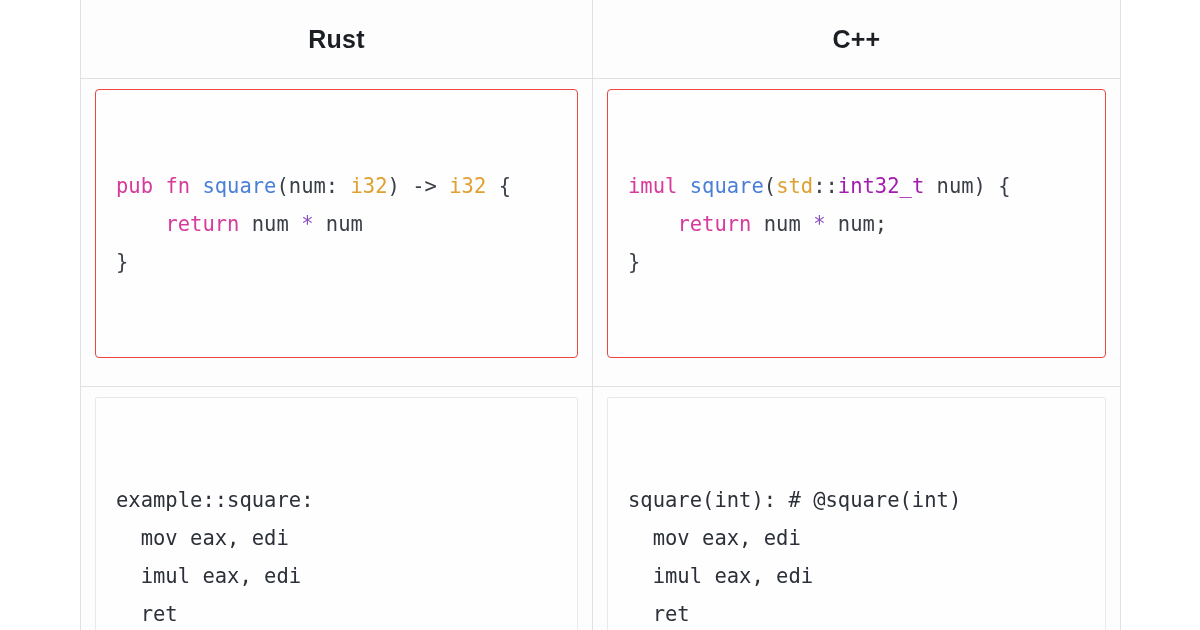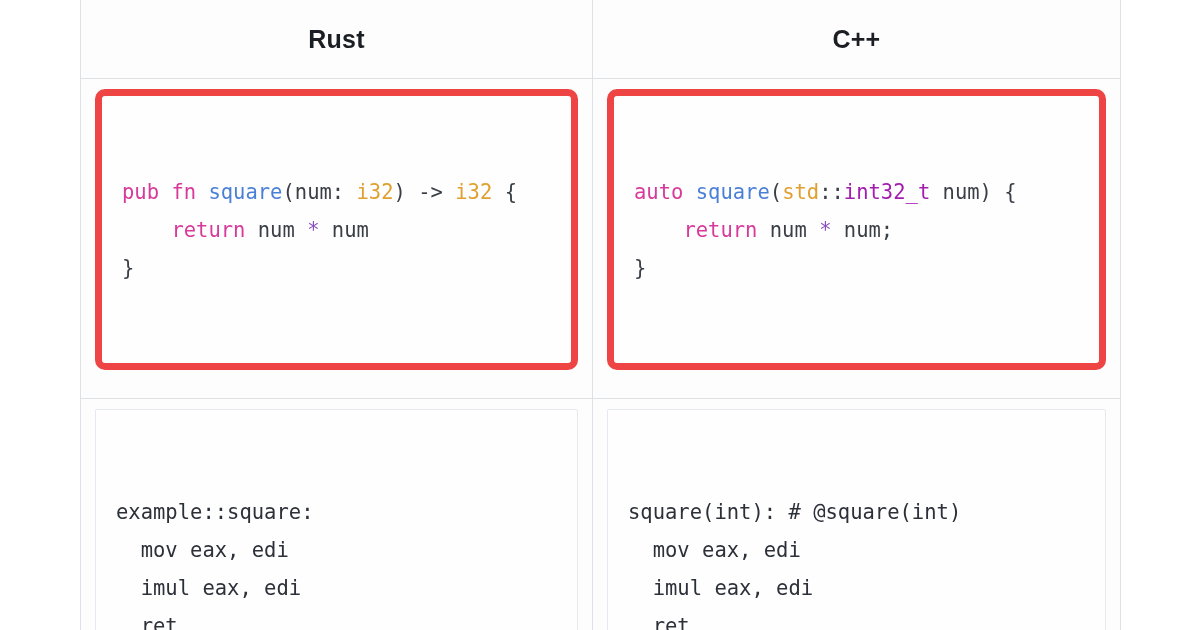--- a/index.html
+++ b/index.html
@@ -54,22 +54,22 @@
     border-top: none;
   }
 
   
   .cell-pad {
     padding: 10px 14px 28px 14px;
   }
 
   
   .codeblock {
-    border: 7px solid #ef4444;
-    border-radius: 10px;
+    border: 1px solid #ef4444;
+    border-radius: 4px;
     background: #fefefe;
     padding: 20px 16px 20px 20px;
     overflow: hidden;
     white-space: pre;
   }
 
   .code {
     font-family: "DejaVu Sans Mono", "Liberation Mono", monospace;
     font-size: 20.5px;
     line-height: 38px;
@@ -133,21 +133,21 @@
               <pre class="code"><span class="t-kw">pub</span> <span class="t-kw">fn</span> <span class="t-fn">square</span><span class="t-pun">(num: </span><span class="t-type">i32</span><span class="t-pun">) -&gt; </span><span class="t-type">i32</span><span class="t-pun"> {</span>
 <span class="t-pun">    </span><span class="t-kw">return</span><span class="t-pun"> num </span><span class="t-op">*</span><span class="t-pun"> num</span>
 <span class="t-pun">}</span></pre>
             </div>
           </div>
         </td>
 
         <td>
           <div class="cell-pad">
             <div class="codeblock">
-              <pre class="code"><span class="t-kw">auto</span> <span class="t-fn">square</span><span class="t-pun">(</span><span class="t-type">std</span><span class="t-pun">::</span><span class="t-ns">int32_t</span><span class="t-pun"> num) {</span>
+              <pre class="code"><span class="t-kw">imul</span> <span class="t-fn">square</span><span class="t-pun">(</span><span class="t-type">std</span><span class="t-pun">::</span><span class="t-ns">int32_t</span><span class="t-pun"> num) {</span>
 <span class="t-pun">    </span><span class="t-kw">return</span><span class="t-pun"> num </span><span class="t-op">*</span><span class="t-pun"> num;</span>
 <span class="t-pun">}</span></pre>
             </div>
           </div>
         </td>
       </tr>
 
       <tr class="row-asm">
         <td>
           <div class="cell-pad">

